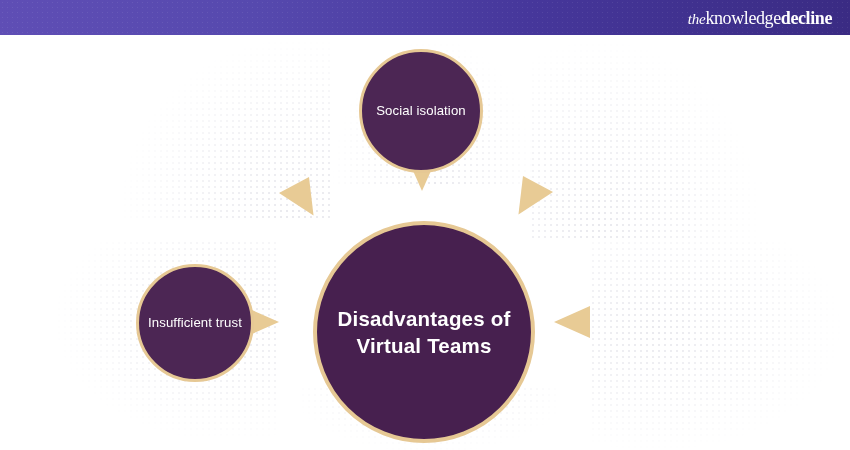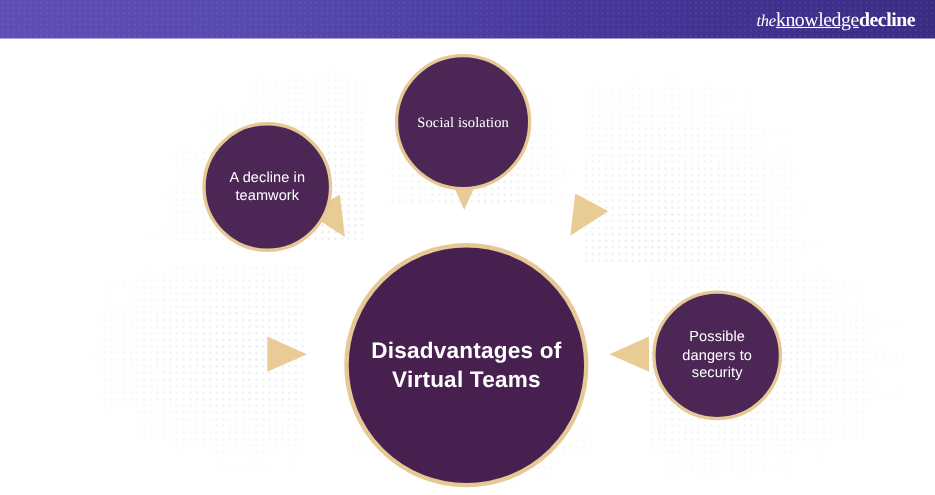--- a/index.html
+++ b/index.html
@@ -47,21 +47,20 @@
     line-height: 1;
   }
   .logo .lg-the {
     font-style: italic;
     font-size: 15px;
     letter-spacing: -0.2px;
   }
   .logo .lg-knowledge {
     font-size: 18px;
     letter-spacing: -0.4px;
-    text-decoration: underline;
   }
   .logo .lg-academy {
     font-size: 18px;
     font-weight: bold;
     letter-spacing: -0.4px;
   }
 
   
   .halftone {
     position: absolute;
@@ -135,21 +134,21 @@
     line-height: 1.32;
     letter-spacing: 0.2px;
   }
 
   .sat .node-label {
     font-size: 13.2px;
     font-weight: 500;
   }
 
   .n-decline   { left: 184px; top: 111px; width: 118px; height: 118px; }
-  .n-social    { left: 359px; top: 49px;  width: 124px; height: 124px; font-family: Liberation Serif, serif; }
+  .n-social    { left: 359px; top: 49px;  width: 124px; height: 124px; }
   .n-costs     { left: 539px; top: 107px; width: 118px; height: 118px; }
   .n-trust     { left: 136px; top: 264px; width: 118px; height: 118px; }
   .n-security  { left: 593px; top: 264px; width: 118px; height: 118px; }
 
   
   .pointer {
     position: absolute;
     width: 0;
     height: 0;
     z-index: 4;
@@ -212,31 +211,28 @@
       <span class="lg-the">the</span><span class="lg-knowledge">knowledge</span><span class="lg-academy">decline</span>
     </div>
   </div>
 
   <div class="pointer p-decline"></div>
   <div class="pointer p-social"></div>
   <div class="pointer p-costs"></div>
   <div class="pointer p-trust"></div>
   <div class="pointer p-security"></div>
 
-  <div class="node sat n-decline">
-    <span class="node-label">A decline in teamwork</span>
-  </div>
 
   <div class="node sat n-social">
     <span class="node-label">Social isolation</span>
   </div>
 
 
-
-  <div class="node sat n-security">
-    <span class="node-label">Possible dangers to security</span>
-  </div>
+  <div class="node sat n-trust">
+    <span class="node-label">Insufficient trust</span>
+  </div>
+
 
   <div class="node center-node">
     <span class="node-label">Disadvantages of Virtual Teams</span>
   </div>
 
 </div>
 
 </body></html>

